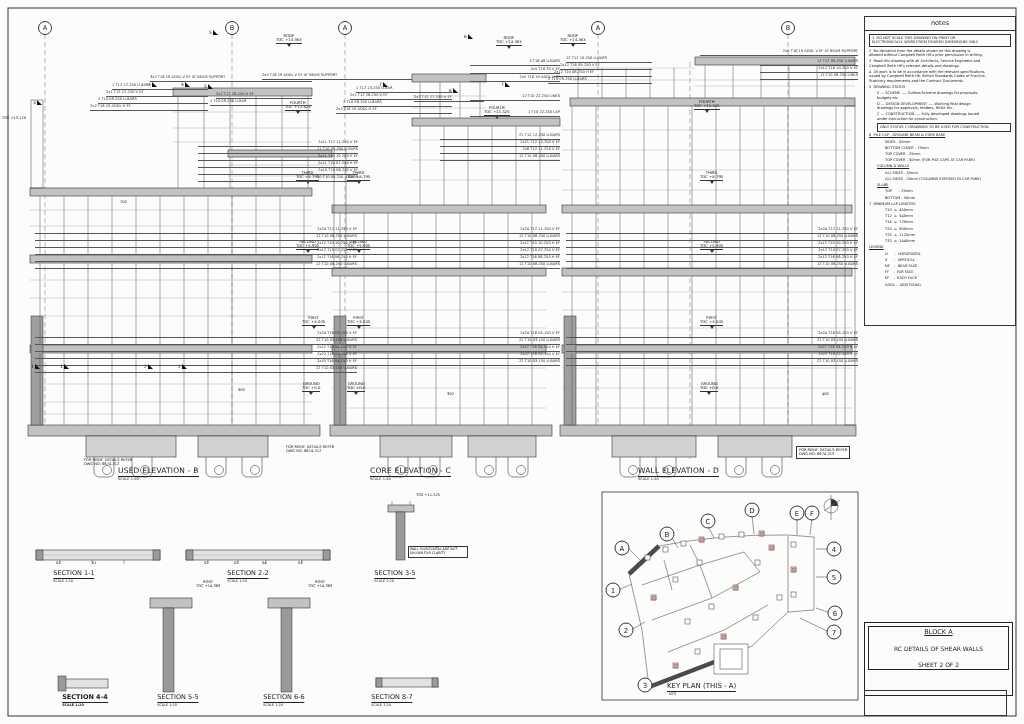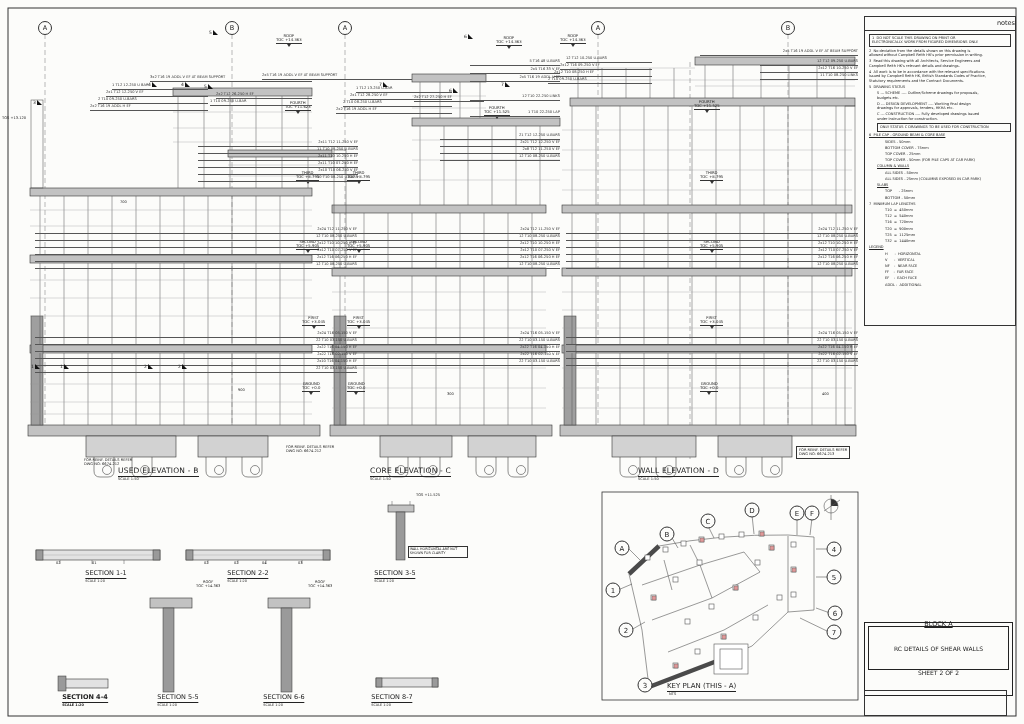--- a/index.html
+++ b/index.html
@@ -49,32 +49,32 @@
   .xl{position:absolute;font-size:3.6px;line-height:1.2;white-space:pre;color:#222;}
   .lvlc{text-align:center;}
   .refnote{white-space:pre;}
   .box{border:.6px solid #333;padding:1px 2px;}
   .note33{white-space:normal;width:56px;border:.5px solid #333;padding:1px;
           font-size:3.3px;line-height:1.2;}
   .dimt{position:absolute;font-size:3.6px;color:#222;white-space:nowrap;}
   
   .notes-panel{position:absolute;left:864px;top:16px;width:150px;height:308px;
                border:.8px solid #333;background:#fcfcfa;}
-  .notes-head{height:13px;border-bottom:.8px solid #333;text-align:right;
+  .notes-head{height:13px;border-bottom:.8px solid #333;text-align:center;
               font-size:6.5px;line-height:13px;}
   .notes-body{padding:3px 4px;font-size:3.55px;line-height:1.25;}
   .nline{white-space:pre-wrap;margin-bottom:1.8px;}
   .nline.u{text-decoration:underline;}
   .nline.ind1{margin-left:8px;}
   .nline.ind2{margin-left:16px;}
   
   .tblock{position:absolute;left:864px;top:622px;width:141px;height:66px;
           border:1px solid #222;padding:3px;background:#fcfcfa;}
   .tblock-inner{border:.8px solid #222;height:42px;display:flex;flex-direction:column;
-          align-items:center;justify-content:center;gap:17px;}
+          align-items:center;justify-content:center;gap:9px;}
   .tb1{font-size:6.5px;text-decoration:underline;}
   .tb2,.tb3{font-size:6px;}
   .below-box{position:absolute;left:864px;top:690px;width:141px;height:24px;
           border:.8px solid #333;}
   .kp-title{position:absolute;font-size:7px;border-bottom:.7px solid #222;
           padding-bottom:.5px;white-space:nowrap;}
   .kp-nts{position:absolute;font-size:3.6px;}
 </style>
 </head>
 <body>
@@ -572,21 +572,21 @@
 
   <div class="dimt" style="left: 447px; top: 392px;">300</div>
     </div>
   <div class="layer">
 
   <div class="dimt" style="left: 822px; top: 392px;">400</div>
     </div>
 
   <div class="layer">
 
-      <div class="sec" style="left: 106px; top: 569px;">
+      <div class="sec" style="left: 74px; top: 569px;">
         <div class="sec-t">SECTION 1-1</div>
         <div class="sec-s">SCALE 1:20</div>
       </div>
 
       <div class="sec" style="left: 248px; top: 569px;">
         <div class="sec-t">SECTION 2-2</div>
         <div class="sec-s">SCALE 1:20</div>
       </div>
 
       <div class="sec" style="left: 395px; top: 569px;">

